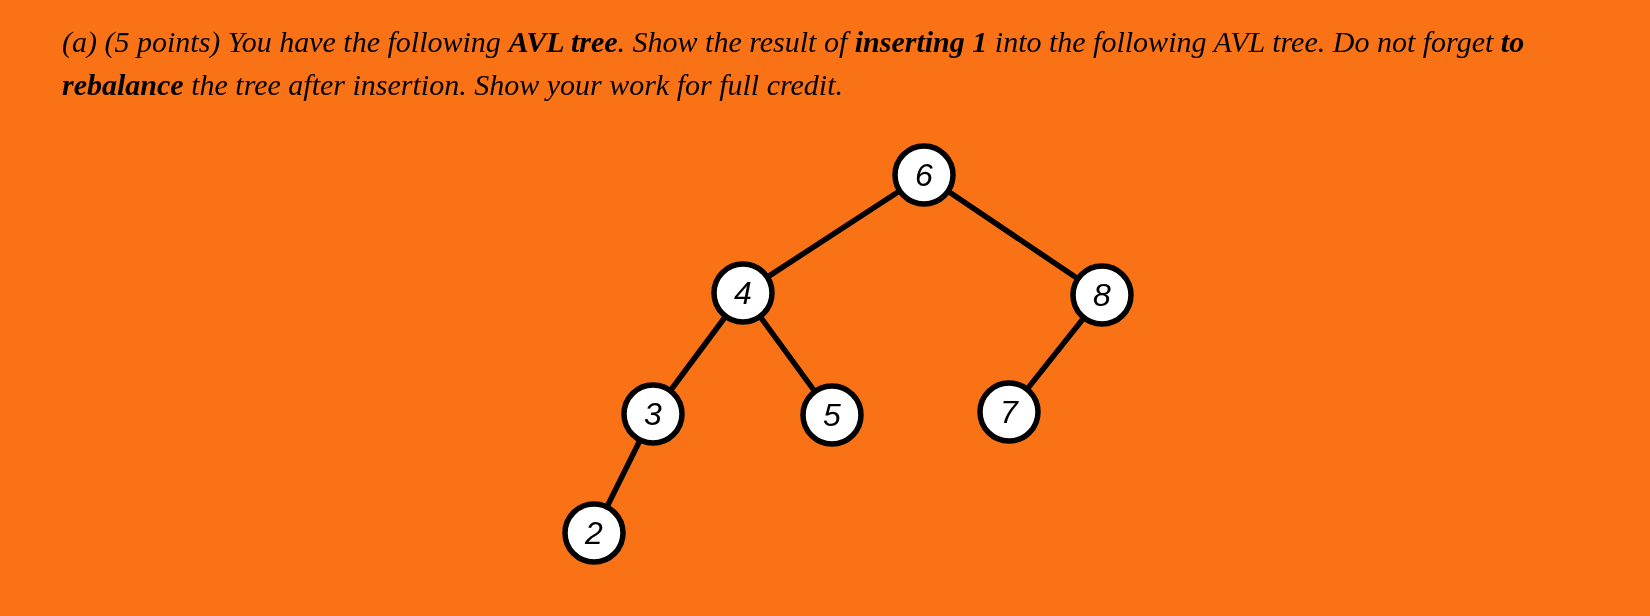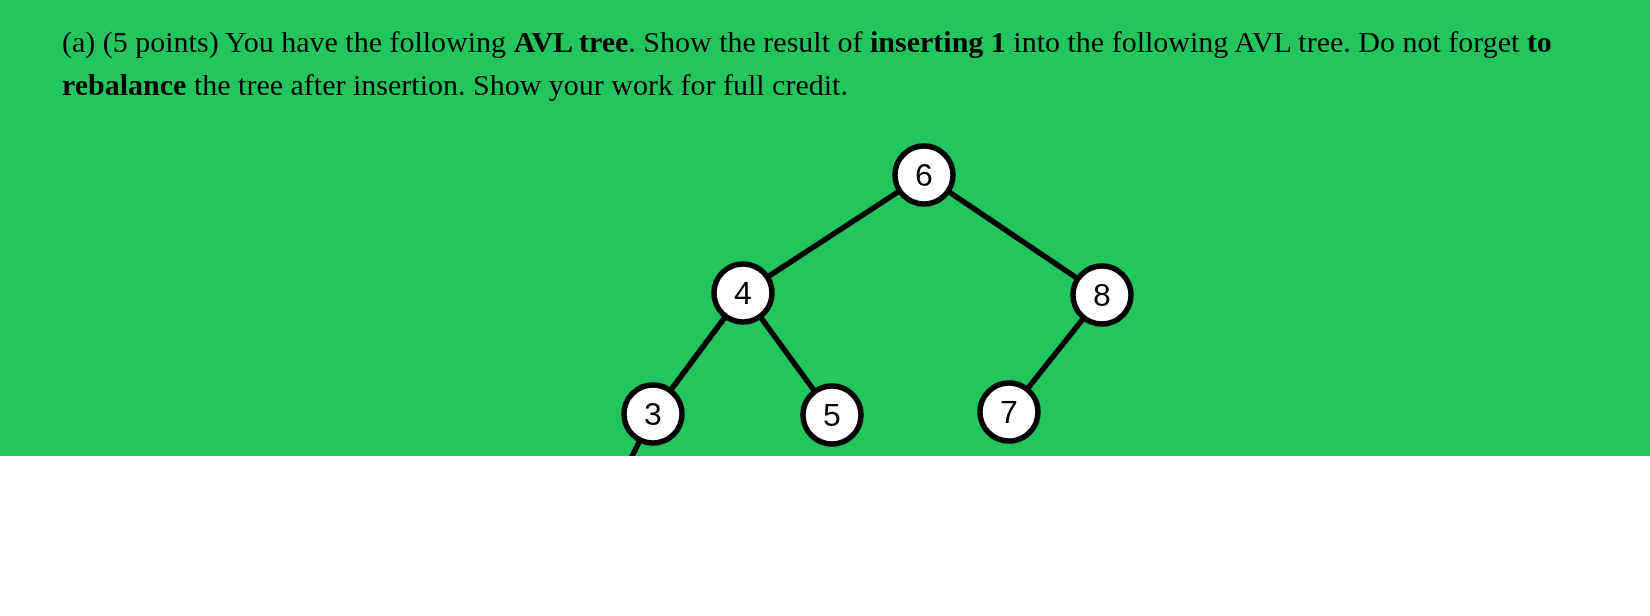--- a/index.html
+++ b/index.html
@@ -3,24 +3,25 @@
 <meta charset="utf-8">
 <style>
   html, body {
     margin: 0;
     padding: 0;
     background: #ffffff;
   }
   #canvas {
     position: relative;
     width: 1650px;
-    height: 456px;
-    background: #22c55e;
+    height: 616px;
+    background: #f97316;
     overflow: hidden;
     font-family: "Liberation Serif", serif;
+    font-style: italic;
   }
   #question {
     position: absolute;
     left: 62px;
     top: 20px;
     width: 1520px;
     margin: 0;
     font-size: 30px;
     line-height: 43px;
     color: #000000;

